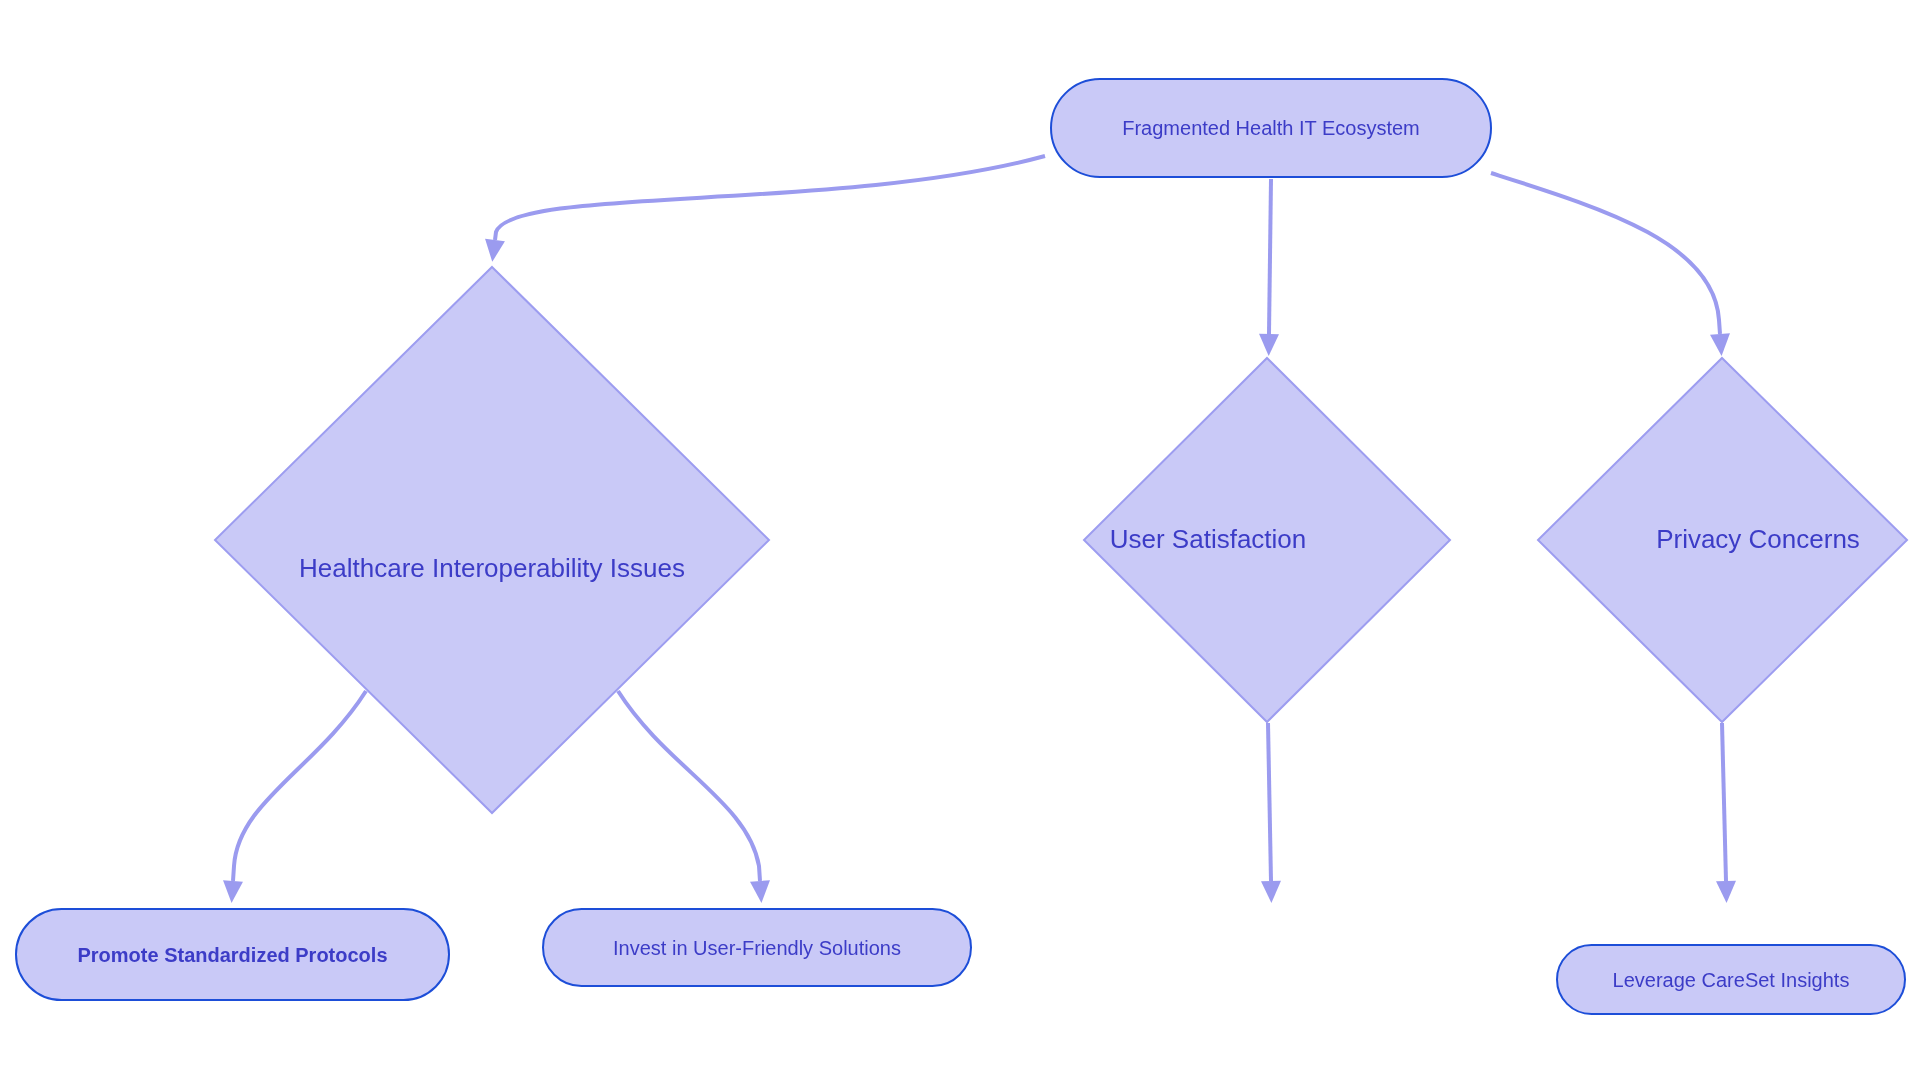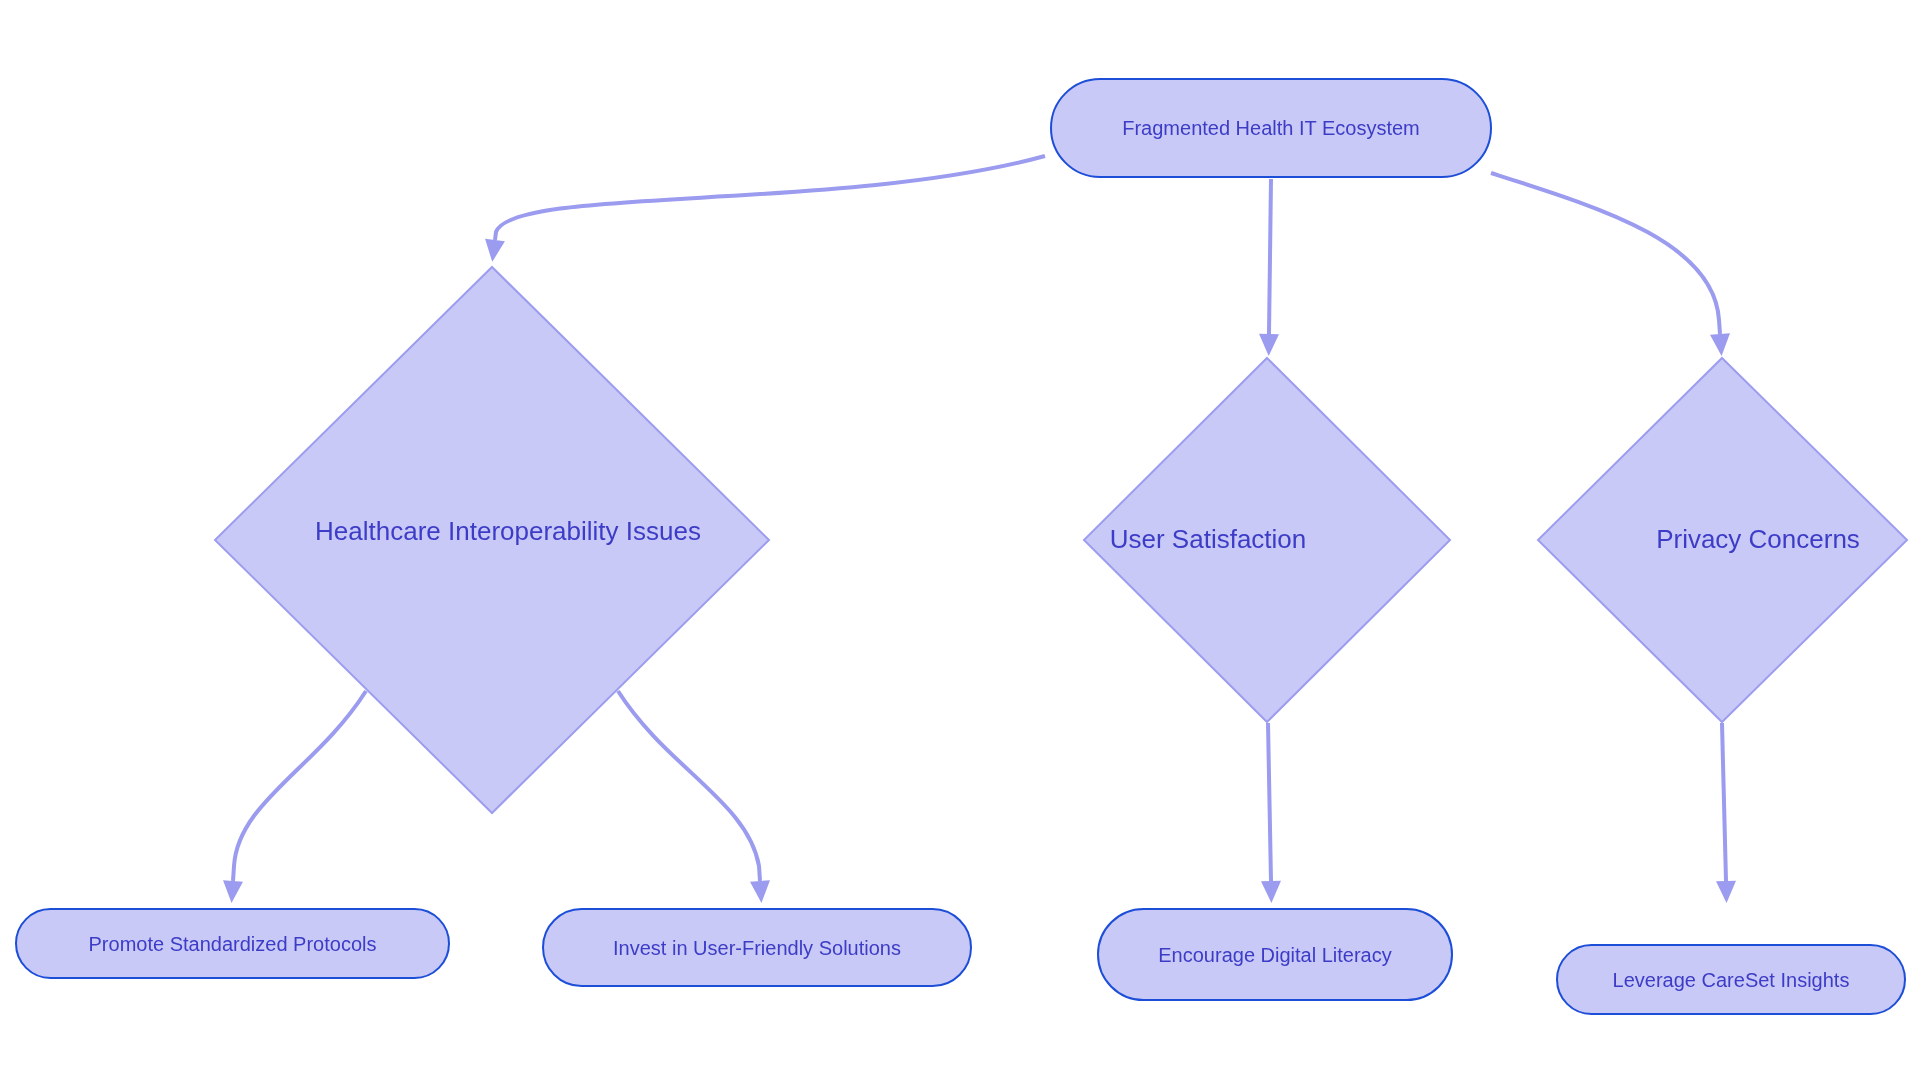--- a/index.html
+++ b/index.html
@@ -33,25 +33,25 @@
   }
   .diamond-label {
     position: absolute;
     transform: translate(-50%, -50%);
     color: #3c3cc7;
     font-size: 26px;
     white-space: nowrap;
     text-align: center;
   }
   #n-root   { left: 1050px; top: 78px;  width: 442px; height: 100px; }
-  #n-b1     { left: 15px;   top: 908px; width: 435px; height: 71px; }
+  #n-b1     { left: 15px;   top: 908px; width: 435px; height: 93px; font-weight: bold; }
   #n-b2     { left: 542px;  top: 908px; width: 430px; height: 79px; }
   #n-b3     { left: 1097px; top: 908px; width: 356px; height: 93px; }
   #n-b4     { left: 1556px; top: 944px; width: 350px; height: 71px; }
-  #l-d1 { left: 492px;  top: 531px; margin-left: 16px; }
+  #l-d1 { left: 492px;  top: 568px; }
   #l-d2 { left: 1208px; top: 539px; }
   #l-d3 { left: 1722px; top: 539px; margin-left: 36px; }
 </style>
 </head>
 <body>
 
 <div class="canvas">
 
   <svg class="edge-layer" viewBox="0 0 1920 1083" xmlns="http://www.w3.org/2000/svg">
     <defs>
@@ -75,23 +75,20 @@
 
   <div id="n-root" class="node stadium">
     <span>Fragmented Health IT Ecosystem</span>
   </div>
   <div id="n-b1" class="node stadium">
     <span>Promote Standardized Protocols</span>
   </div>
   <div id="n-b2" class="node stadium">
     <span>Invest in User-Friendly Solutions</span>
   </div>
-  <div id="n-b3" class="node stadium">
-    <span>Encourage Digital Literacy</span>
-  </div>
   <div id="n-b4" class="node stadium">
     <span>Leverage CareSet Insights</span>
   </div>
 
   <div id="l-d1" class="diamond-label">Healthcare Interoperability Issues</div>
   <div id="l-d2" class="diamond-label">User Satisfaction</div>
   <div id="l-d3" class="diamond-label">Privacy Concerns</div>
 
 </div>
 

